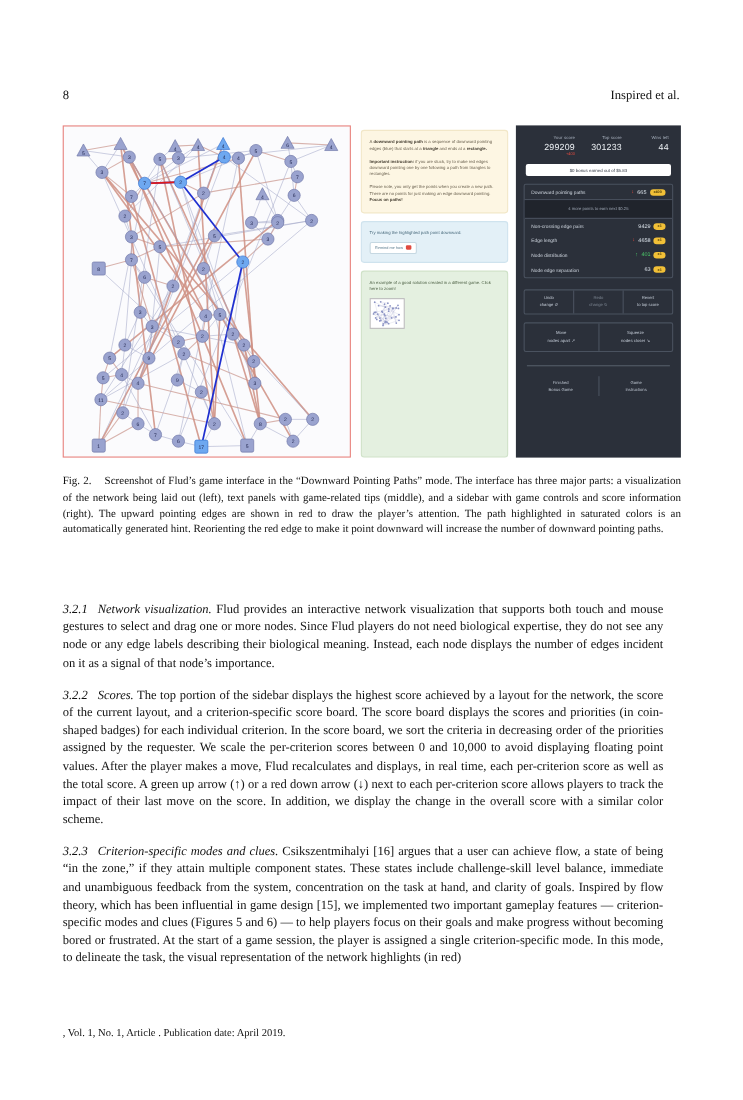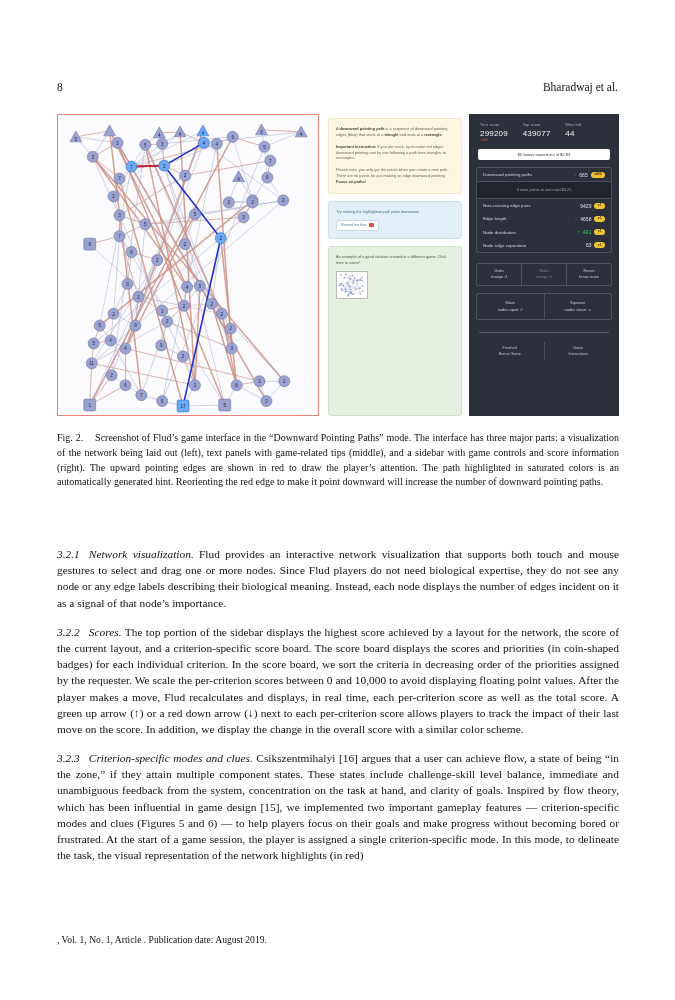--- a/index.html
+++ b/index.html
@@ -83,21 +83,21 @@
   .sidebar{
     width:150px;height:302px;
     background:#2b303a;
     box-sizing:border-box;
     padding:8px 7px;
     font-family:"Liberation Sans",sans-serif;
     color:#dfe4ea;
     display:flex;flex-direction:column;
   }
   .scores-top{display:flex;justify-content:space-between;padding:0 4px;}
-  .score-col{text-align:left;flex:1;}
+  .score-col{text-align:right;flex:1;}
   .score-lbl{font-size:3.9px;color:#aab3c0;letter-spacing:.1px;}
   .score-val{font-size:8px;color:#eef2f6;margin-top:2px;letter-spacing:.2px;}
   .score-delta{font-size:3.6px;color:#e04a3f;margin-top:0px;height:5px;}
   .bonus-bar{
     margin:6px 2px 7px 2px;background:#ffffff;border-radius:2px;
     text-align:center;font-size:4px;color:#333a45;padding:3px 0;
   }
   .board{border:1px solid #4a525f;border-radius:2px;}
   .board-row{
     display:flex;align-items:center;justify-content:space-between;
@@ -148,40 +148,40 @@
     position:absolute;left:57px;top:431px;width:562px;
     font-size:10px;line-height:1.48;text-align:justify;
   }
 
   
   .body{
     position:absolute;left:57px;top:546px;width:562px;
   }
   .para{
     font-size:11.4px;line-height:1.42;text-align:justify;
-    margin:0 0 13px 0;
+    margin:0 16px 13px 0;
     text-indent:0;
   }
   .secnum{font-style:italic;}
   .sectitle{font-style:italic;}
   .gap{display:inline-block;width:9px;}
 
   .footer{
     position:absolute;left:57px;top:934px;width:562px;
     font-size:9.6px;
   }
 </style>
 </head>
 <body>
 
 <div class="page">
 
   <div class="runhead">
     <span class="pageno">8</span>
-    <span class="authors">Bharadwaj et al.</span>
+    <span class="authors">Inspired et al.</span>
   </div>
 
   <div class="figure">
 
     <div class="netpanel">
       <svg id="net-svg" viewBox="0 0 262 302" preserveAspectRatio="none">
           <g>
             <line x1="18" y1="22" x2="35" y2="42" stroke="#9ba0c4" stroke-width="0.7" opacity="0.65"></line>
             <line x1="18" y1="22" x2="52" y2="16" stroke="#c9958c" stroke-width="1" opacity="0.7"></line>
             <line x1="18" y1="22" x2="60" y2="28" stroke="#9ba0c4" stroke-width="0.7" opacity="0.65"></line>
@@ -590,21 +590,21 @@
     <div class="sidebar">
 
       <div class="scores-top">
         <div class="score-col">
           <div class="score-lbl">Your score</div>
           <div class="score-val">299209</div>
           <div class="score-delta">+400</div>
         </div>
         <div class="score-col">
           <div class="score-lbl">Top score</div>
-          <div class="score-val">439077</div>
+          <div class="score-val">301233</div>
           <div class="score-delta"></div>
         </div>
         <div class="score-col">
           <div class="score-lbl">Wins left</div>
           <div class="score-val">44</div>
           <div class="score-delta"></div>
         </div>
       </div>
 
       <div class="bonus-bar">$0 bonus earned out of $5.83</div>
@@ -704,14 +704,14 @@
       <span class="secnum">3.2.1</span><span class="gap"></span><span class="sectitle">Network visualization.</span><span> Flud provides an interactive network visualization that supports both touch and mouse gestures to select and drag one or more nodes. Since Flud players do not need biological expertise, they do not see any node or any edge labels describing their biological meaning. Instead, each node displays the number of edges incident on it as a signal of that node’s importance.</span>
     </p>
     <p class="para">
       <span class="secnum">3.2.2</span><span class="gap"></span><span class="sectitle">Scores.</span><span> The top portion of the sidebar displays the highest score achieved by a layout for the network, the score of the current layout, and a criterion-specific score board. The score board displays the scores and priorities (in coin-shaped badges) for each individual criterion. In the score board, we sort the criteria in decreasing order of the priorities assigned by the requester. We scale the per-criterion scores between 0 and 10,000 to avoid displaying floating point values. After the player makes a move, Flud recalculates and displays, in real time, each per-criterion score as well as the total score. A green up arrow (↑) or a red down arrow (↓) next to each per-criterion score allows players to track the impact of their last move on the score. In addition, we display the change in the overall score with a similar color scheme.</span>
     </p>
     <p class="para">
       <span class="secnum">3.2.3</span><span class="gap"></span><span class="sectitle">Criterion-specific modes and clues.</span><span> Csikszentmihalyi [16] argues that a user can achieve flow, a state of being “in the zone,” if they attain multiple component states. These states include challenge-skill level balance, immediate and unambiguous feedback from the system, concentration on the task at hand, and clarity of goals. Inspired by flow theory, which has been influential in game design [15], we implemented two important gameplay features — criterion-specific modes and clues (Figures 5 and 6) — to help players focus on their goals and make progress without becoming bored or frustrated. At the start of a game session, the player is assigned a single criterion-specific mode. In this mode, to delineate the task, the visual representation of the network highlights (in red)</span>
     </p>
   </div>
 
-  <div class="footer">, Vol. 1, No. 1, Article . Publication date: August 2019.</div>
+  <div class="footer">, Vol. 1, No. 1, Article . Publication date: April 2019.</div>
 </div>
 
 </body></html>

